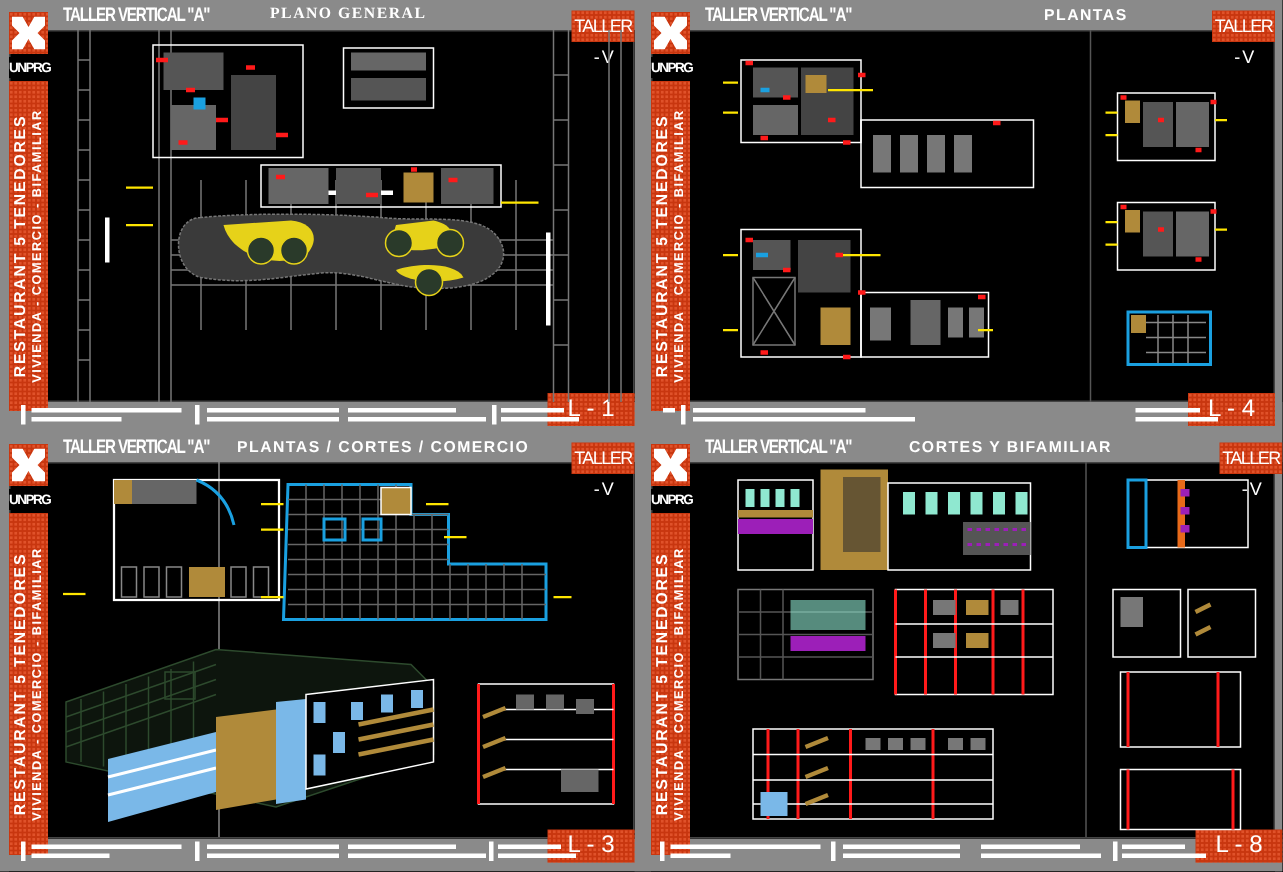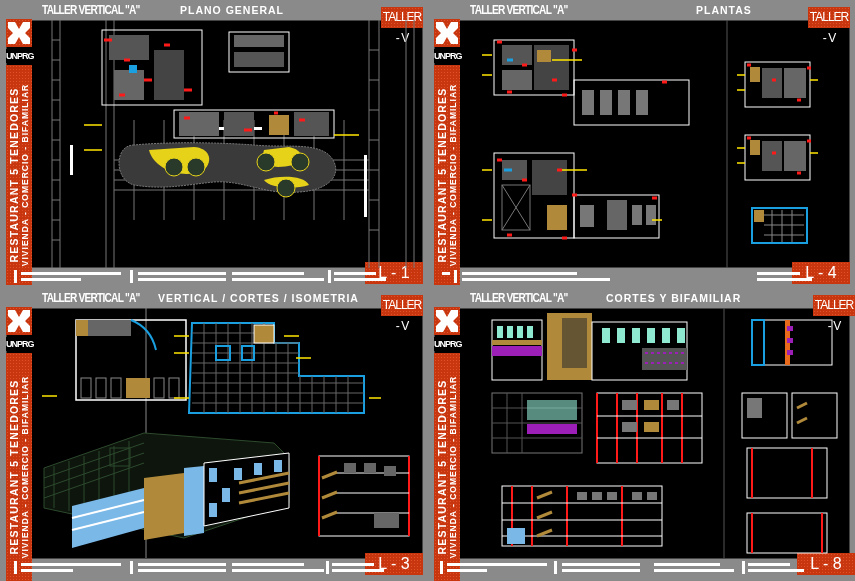--- a/index.html
+++ b/index.html
@@ -9,21 +9,21 @@
   .frame-bot{position:absolute;left:0;right:0;bottom:0;height:20px;background:#8a8a8a;}
   .frame-l{position:absolute;left:0;top:0;bottom:0;width:6px;background:#8a8a8a;}
   .frame-r{position:absolute;right:0;top:0;bottom:0;width:5px;background:#8a8a8a;}
   .inner{position:absolute;left:6px;right:5px;top:20px;bottom:20px;background:#000;border:1px solid #444;}
   .workshop{position:absolute;top:2px;font-weight:bold;color:#fff;font-size:13px;letter-spacing:-1px;transform:scaleX(.78);transform-origin:left top;white-space:nowrap;font-family:"Liberation Sans Narrow","Liberation Sans",sans-serif;}
   .title{position:absolute;top:4px;color:#fff;font-size:10.5px;font-weight:bold;letter-spacing:1px;white-space:nowrap;}
   .badge{position:absolute;background:#c8360f;color:#fff;font-weight:normal;text-align:center;
      background-image:radial-gradient(#e0522a 1px,transparent 1px);background-size:3px 3px;}
   .badge-taller{top:7px;right:5px;width:42px;height:21px;font-size:12px;line-height:21px;letter-spacing:-1px;}
   .badge-sheet{bottom:4px;right:5px;width:58px;height:22px;font-size:16px;line-height:22px;}
-  .sidebar{position:absolute;left:6px;top:19px;width:26px;bottom:0;}
+  .sidebar{position:absolute;left:6px;top:8px;width:26px;bottom:0;}
   .logo{position:absolute;left:0;top:0;width:26px;height:28px;background:#c8360f;
      background-image:radial-gradient(#e0522a 1px,transparent 1px);background-size:3px 3px;}
   .logo svg{position:absolute;left:2px;top:3px;}
   .unprg{position:absolute;left:0;top:30px;width:26px;height:14px;background:#000;color:#fff;font-weight:bold;font-size:9px;letter-spacing:-1px;text-align:center;line-height:14px;}
   .vbar{position:absolute;left:0;top:46px;width:26px;height:220px;background:#c8360f;
      background-image:radial-gradient(#e0522a 1px,transparent 1px);background-size:3px 3px;}
   .vtext{position:absolute;left:13px;top:110px;transform:translate(-50%,-50%) rotate(-90deg);white-space:nowrap;color:#fff;font-weight:bold;text-align:center;}
   .vtext .l1{font-size:10.5px;letter-spacing:1.2px;display:block;line-height:11px;}
   .vtext .l2{font-size:8.5px;letter-spacing:1px;display:block;line-height:10px;}
   .bars{position:absolute;bottom:4px;height:14px;}
@@ -33,21 +33,21 @@
 </head>
 <body>
 
 <div class="sheet" style="left:0;top:0;width:428px;height:288px;">
   <div class="frame-top"></div>
   <div class="frame-bot"></div>
   <div class="frame-l"></div>
   <div class="frame-r"></div>
   <div class="inner"></div>
   <div class="workshop" style="left:42px;">TALLER VERTICAL "A"</div>
-  <div class="title" style="left:180px;">PLANO GENERAL</div>
+  <div class="title" style="left:180px;font-family:Liberation Serif, serif;">PLANO GENERAL</div>
   <div class="badge badge-taller">TALLER - V</div>
   <div class="sidebar">
     <div class="logo">
       <svg width="22" height="22" viewBox="0 0 22 22">
           <path d="M0 0h7l4 7 4-7h7v6l-5 5 5 5v6h-7l-4-7-4 7H0v-6l5-5-5-5z" fill="#fff"></path>
         </svg>
     </div>
     <div class="unprg">UNPRG</div>
     <div class="vbar">
       <div class="vtext">
@@ -205,21 +205,21 @@
   </svg>
 </div>
 
 <div class="sheet" style="left:0;top:288px;width:428px;height:293px;">
   <div class="frame-top"></div>
   <div class="frame-bot" style="height:22px;"></div>
   <div class="frame-l"></div>
   <div class="frame-r"></div>
   <div class="inner" style="bottom:22px;"></div>
   <div class="workshop" style="left:42px;">TALLER VERTICAL "A"</div>
-  <div class="title" style="left:158px;">VERTICAL / CORTES / ISOMETRIA</div>
+  <div class="title" style="left:158px;">PLANTAS / CORTES / COMERCIO</div>
   <div class="badge badge-taller">TALLER - V</div>
   <div class="sidebar">
     <div class="logo">
         <svg width="22" height="22" viewBox="0 0 22 22">
           <path d="M0 0h7l4 7 4-7h7v6l-5 5 5 5v6h-7l-4-7-4 7H0v-6l5-5-5-5z" fill="#fff"></path>
         </svg>
       </div>
     <div class="unprg">UNPRG</div>
     <div class="vbar" style="height:228px;">
       <div class="vtext" style="top:114px;">

